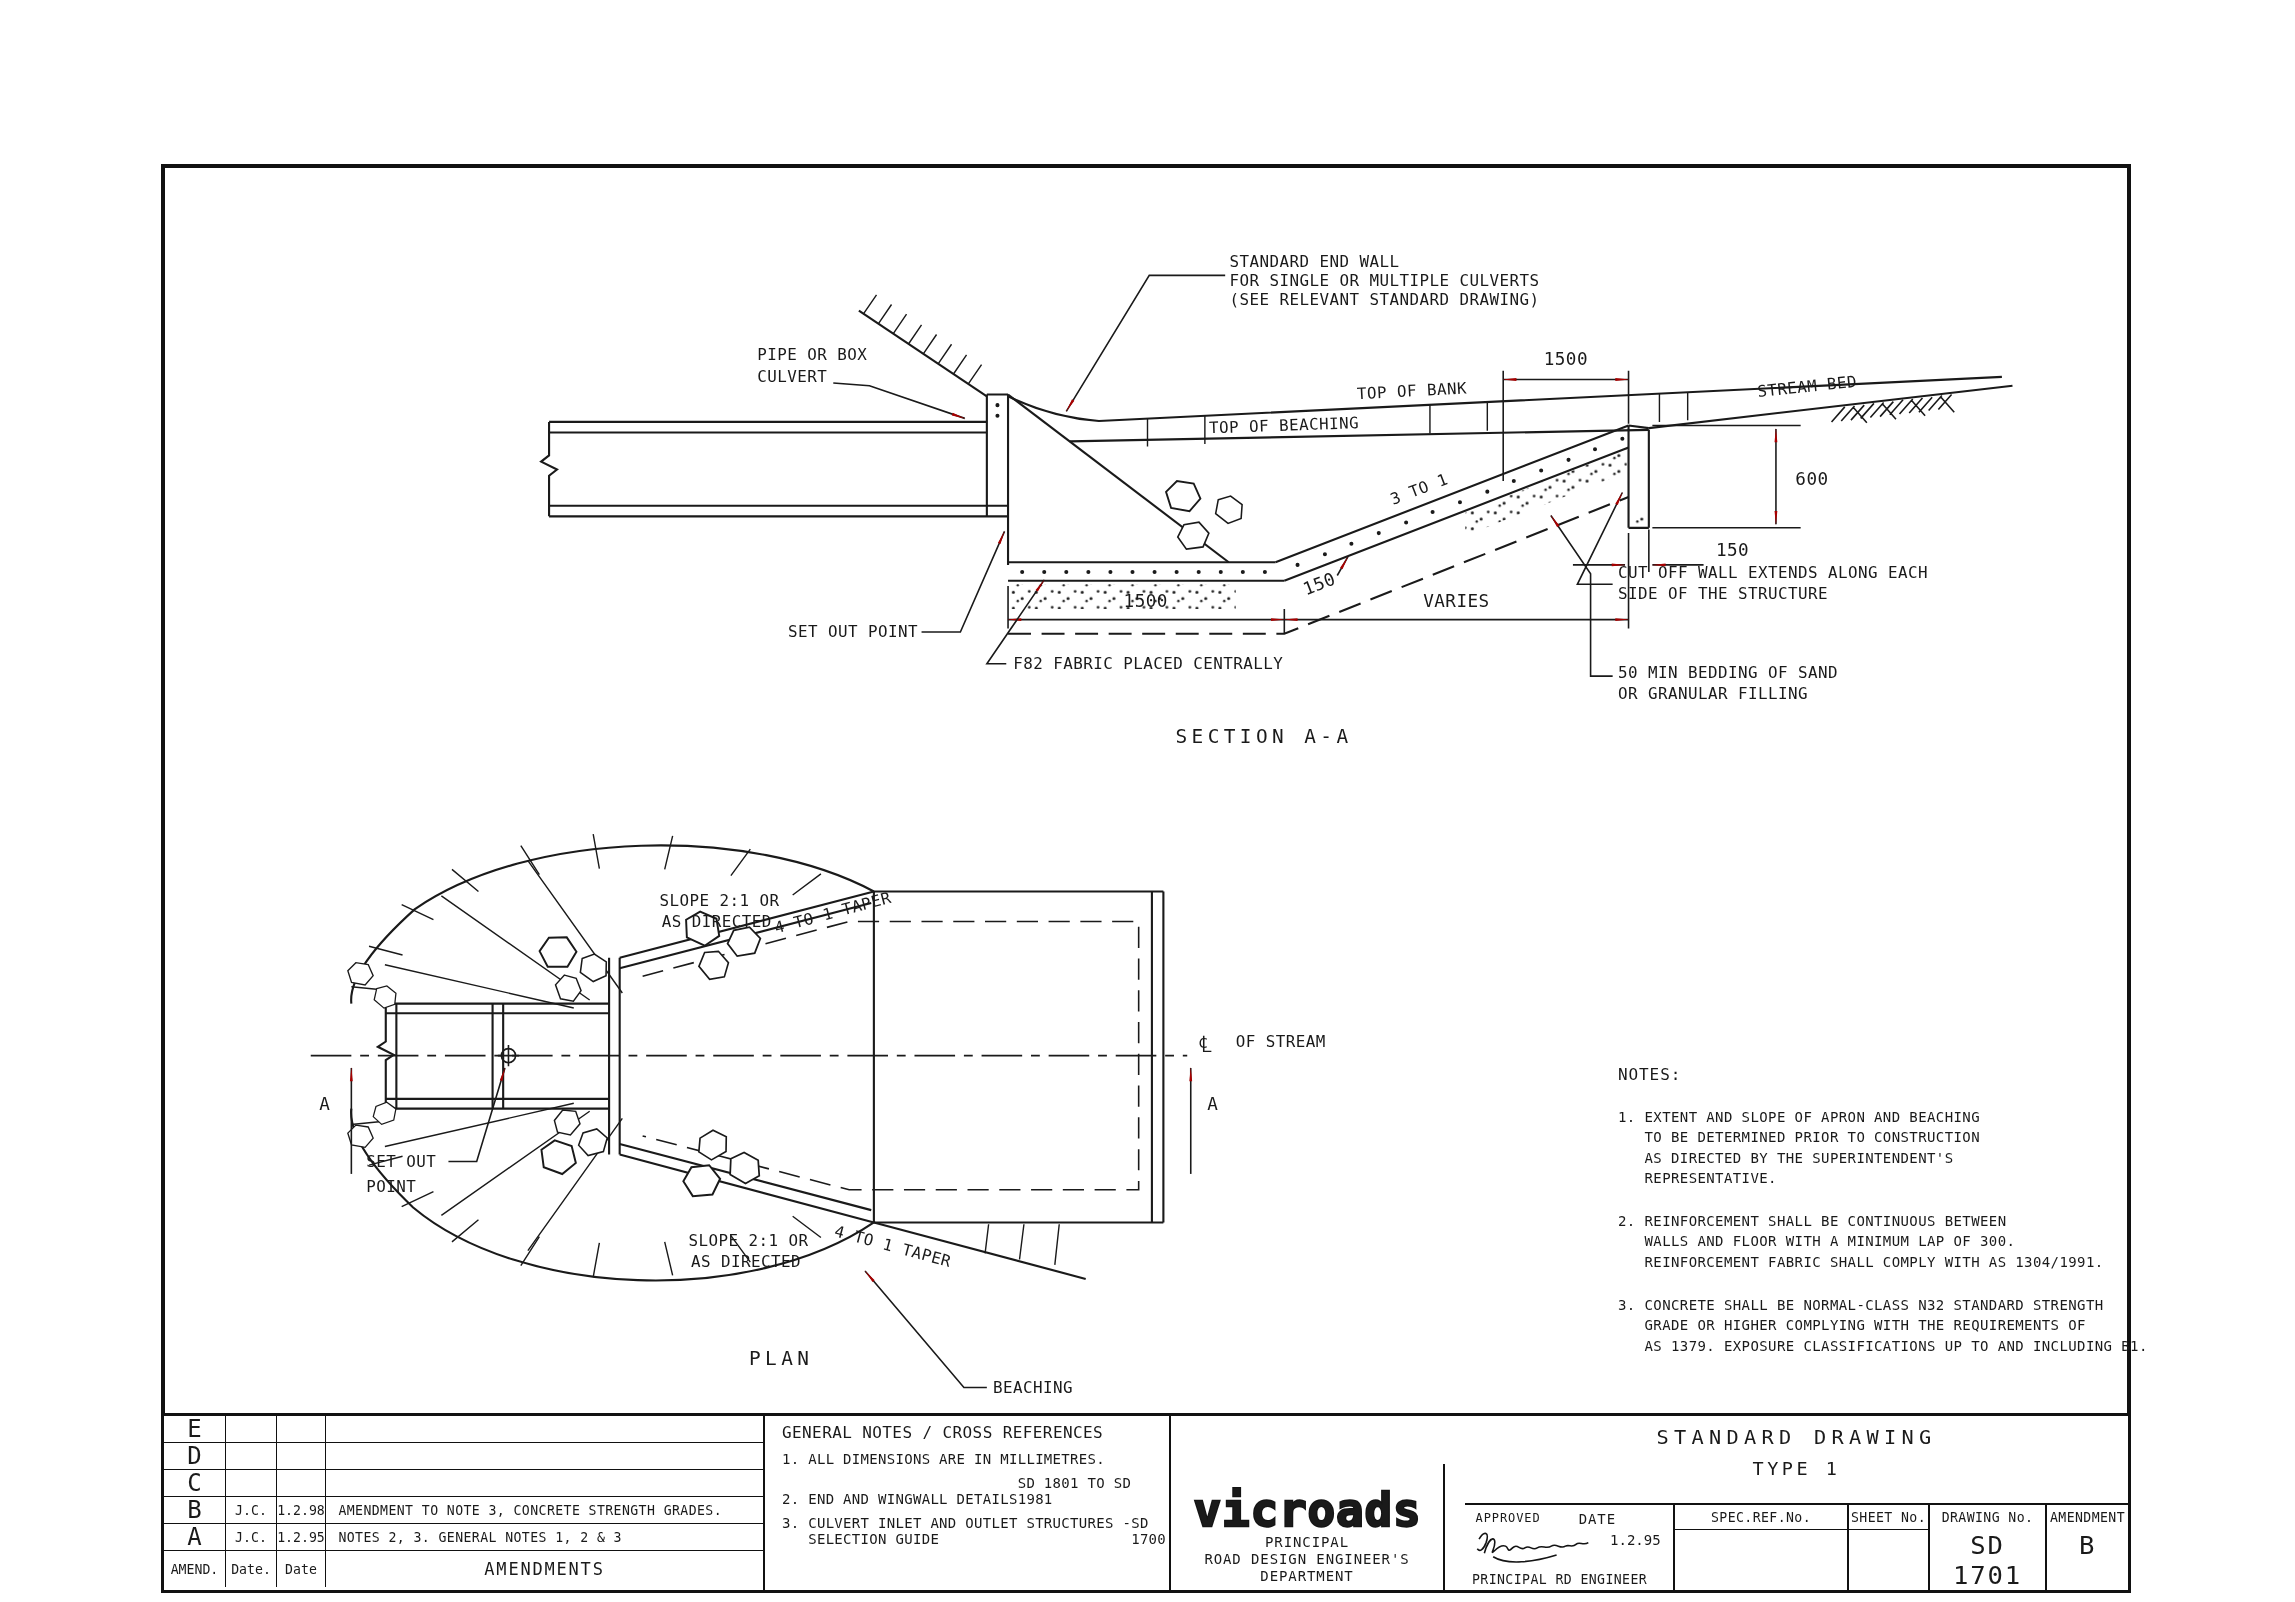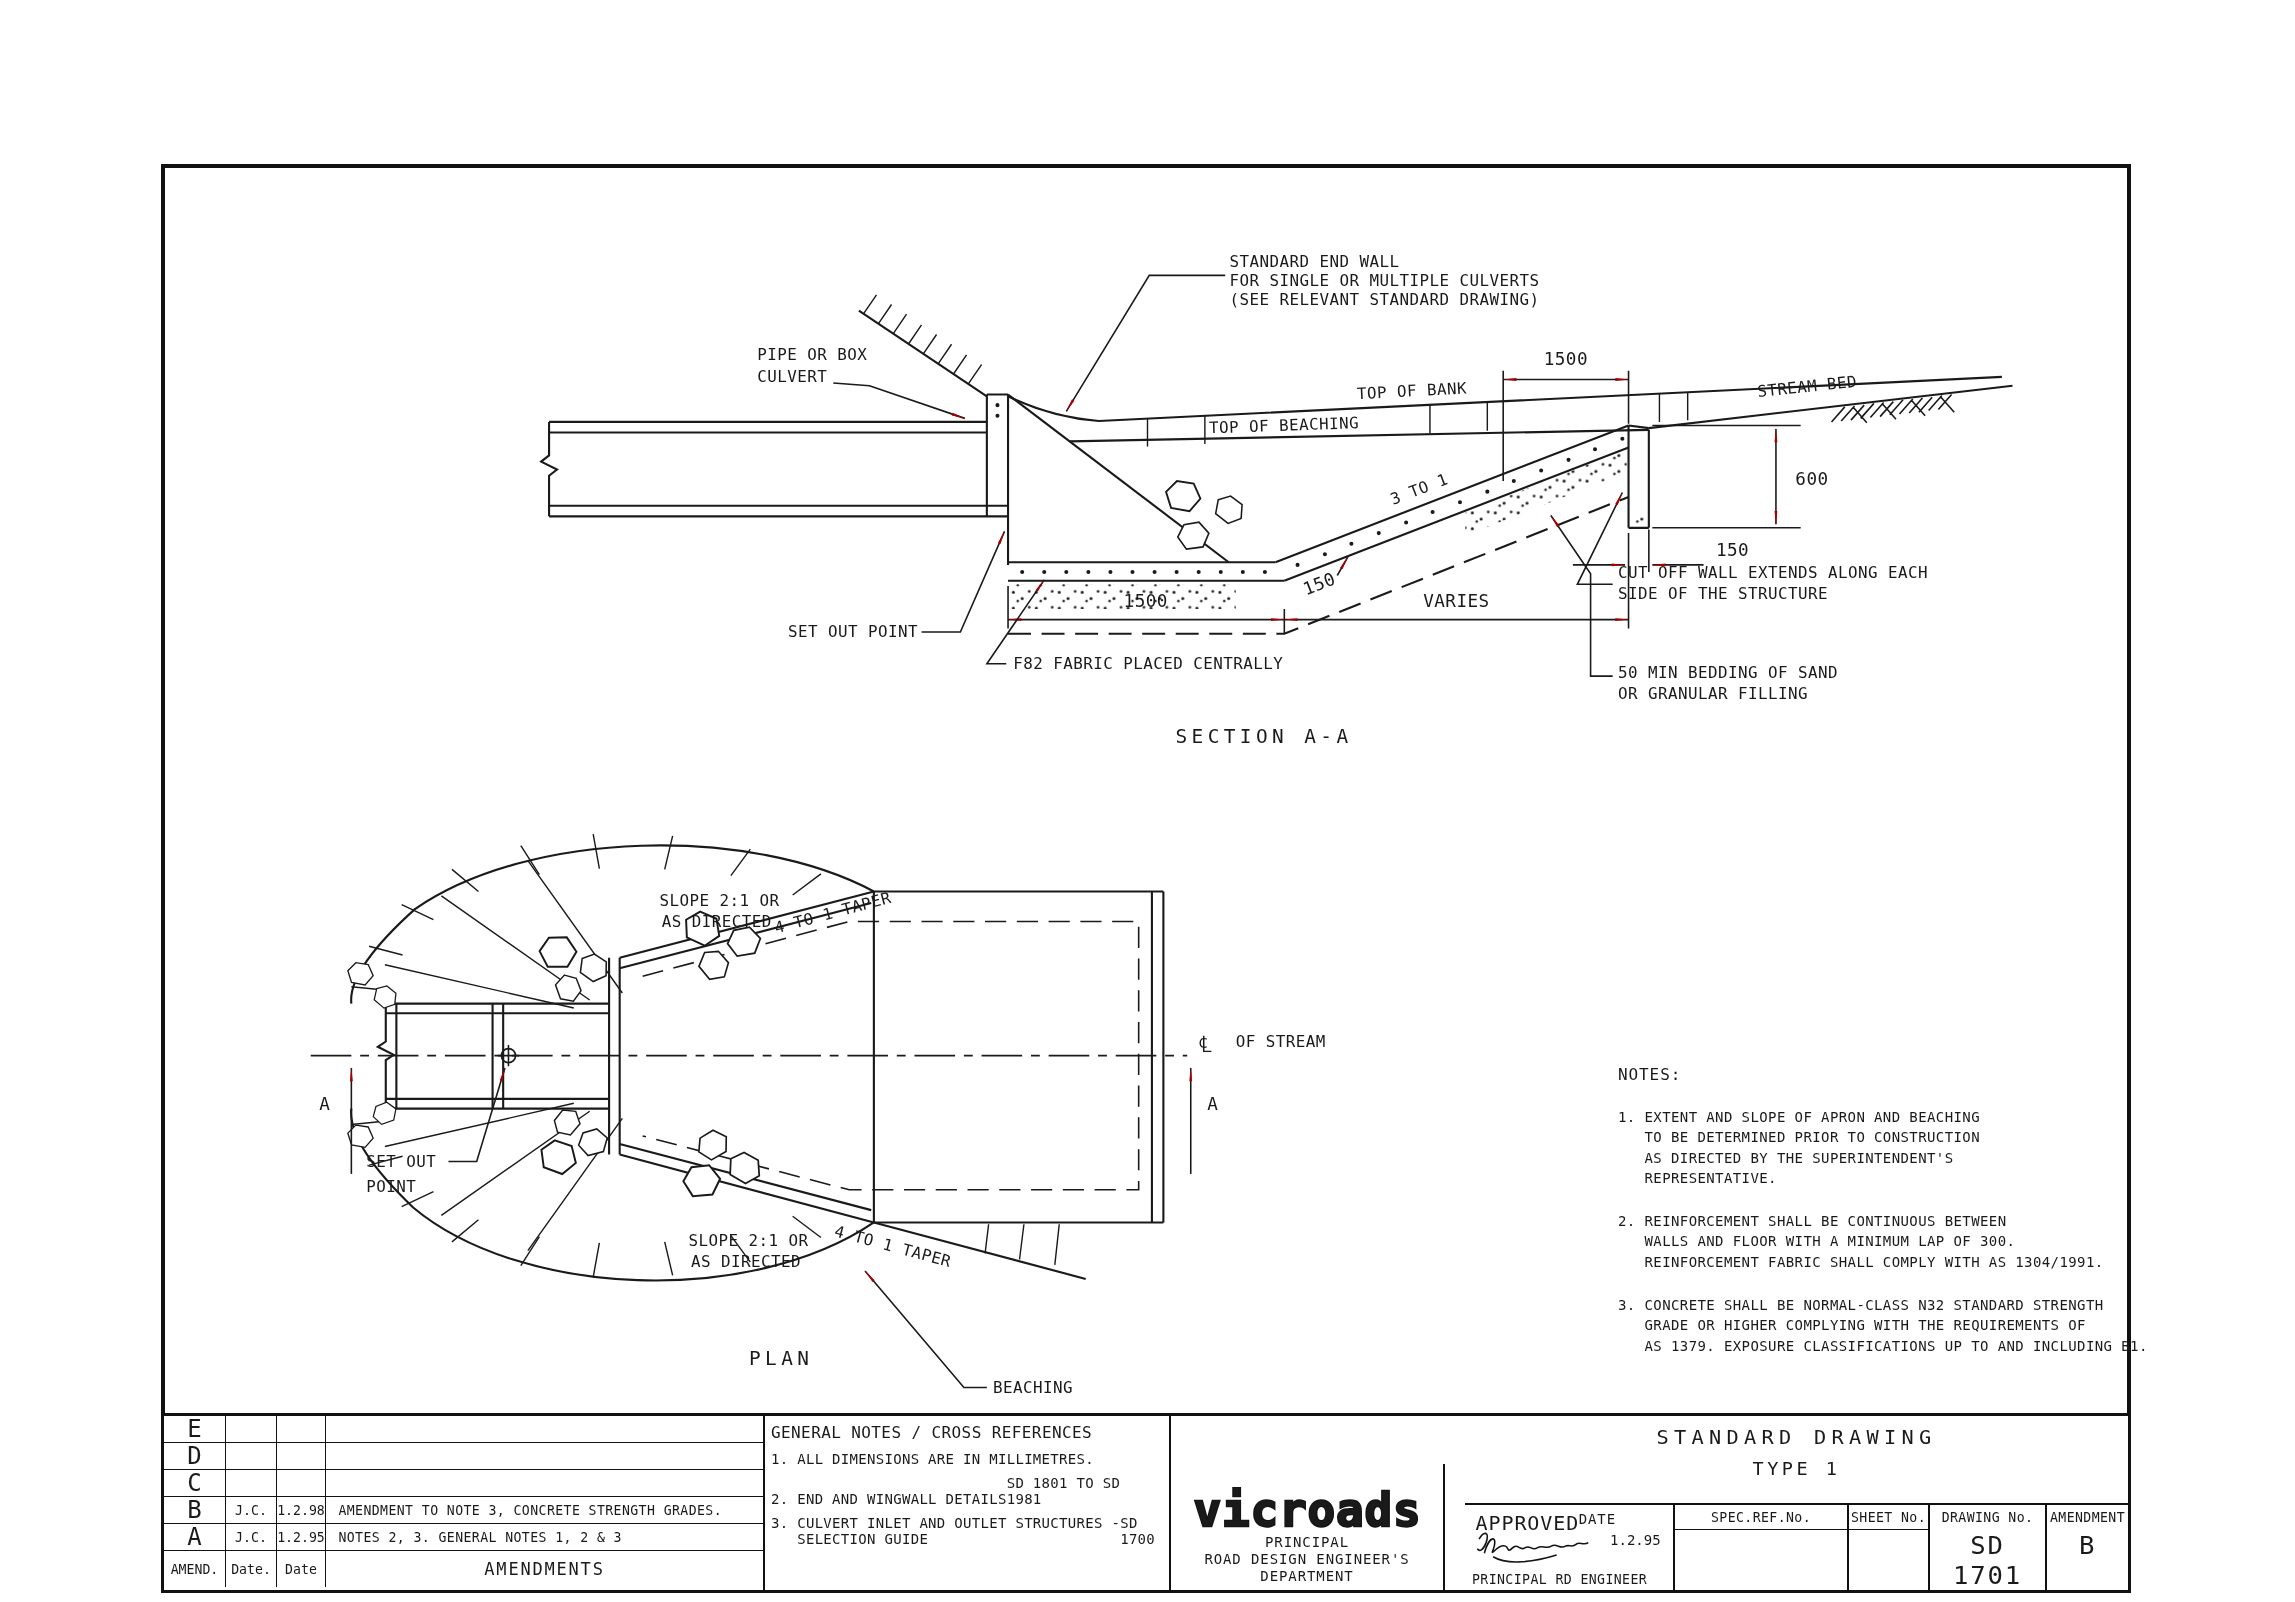--- a/index.html
+++ b/index.html
@@ -18,36 +18,36 @@
   
   .titleblock{left:161px;top:1413px;width:1970px;height:180px;border:3.5px solid #111;display:flex;background:#fff;}
   .tb-sec{border-right:2.6px solid #111;position:relative;box-sizing:border-box;flex:none;}
   .amend-table{width:599px;display:grid;grid-template-columns:62px 51px 49px 1fr;grid-template-rows:27px 27px 27px 27px 27px 36px;}
   .ac{border-right:1.8px solid #111;border-bottom:1.8px solid #111;display:flex;align-items:center;justify-content:center;font-size:13.2px;overflow:hidden;}
   .ac.last{border-bottom:none;}
   .ac.endc{border-right:none;}
   .ac.letter{font-size:24px;}
   .ac.desc{justify-content:flex-start;padding-left:12.4px;font-size:13.2px;letter-spacing:0.4px;}
   .ac.amhdr{justify-content:center;font-size:17px;letter-spacing:1.8px;}
-  .gen{width:406px;padding:7px 6px;}
+  .gen{width:406px;padding:7px 17px;}
   .gen-h{font-size:16px;letter-spacing:0.4px;margin-bottom:8.8px;}
   .gen-item{font-size:14px;margin-top:8px;display:flex;justify-content:space-between;align-items:flex-end;letter-spacing:0.3px;}
   .vic{width:274px;text-align:center;margin-top:48px;}
   .dept{position:absolute;left:0;right:0;bottom:5.3px;font-size:14px;line-height:17px;letter-spacing:0.9px;}
   .tb-right{flex:1;display:flex;flex-direction:column;border-right:none;margin-left:20px;}
   .tb-titlebox{height:116px;border-bottom:2.6px solid #111;position:relative;text-align:center;}
   .tb-kind{font-size:20.3px;letter-spacing:5.3px;margin-top:8.8px;}
   .tb-name{font-size:29px;letter-spacing:7px;margin-top:10.6px;}
   .tb-sub{font-size:18.5px;letter-spacing:3.5px;margin-top:8.8px;font-weight:normal;}
   .tb-botrow{flex:1;display:flex;}
   .bcell{border-right:2.6px solid #111;position:relative;box-sizing:border-box;}
   .bcell .lbl{font-size:13.2px;text-align:center;margin-top:4.4px;letter-spacing:0.4px;}
   .rule{border-bottom:1.8px solid #111;margin-top:4.4px;}
   .bigval{font-size:25.6px;text-align:center;margin-top:5.3px;letter-spacing:1.8px;}
-  .appr-lbl{position:absolute;left:10.6px;top:5.3px;font-size:20px;letter-spacing:0.9px;}
+  .appr-lbl{position:absolute;left:10.6px;top:5.3px;font-size:12px;letter-spacing:0.9px;}
   .date-lbl{position:absolute;right:57px;top:5.3px;font-size:14px;letter-spacing:0.9px;}
   .date-val{position:absolute;right:12.4px;top:27px;font-size:14px;}
   .signer{position:absolute;left:7px;bottom:3.5px;font-size:13.2px;letter-spacing:0.4px;}
 </style>
 </head>
 <body>
 
 <div class="abs frame"></div>
 
 <svg width="2295" height="1602" viewBox="0 0 2600 1815">

